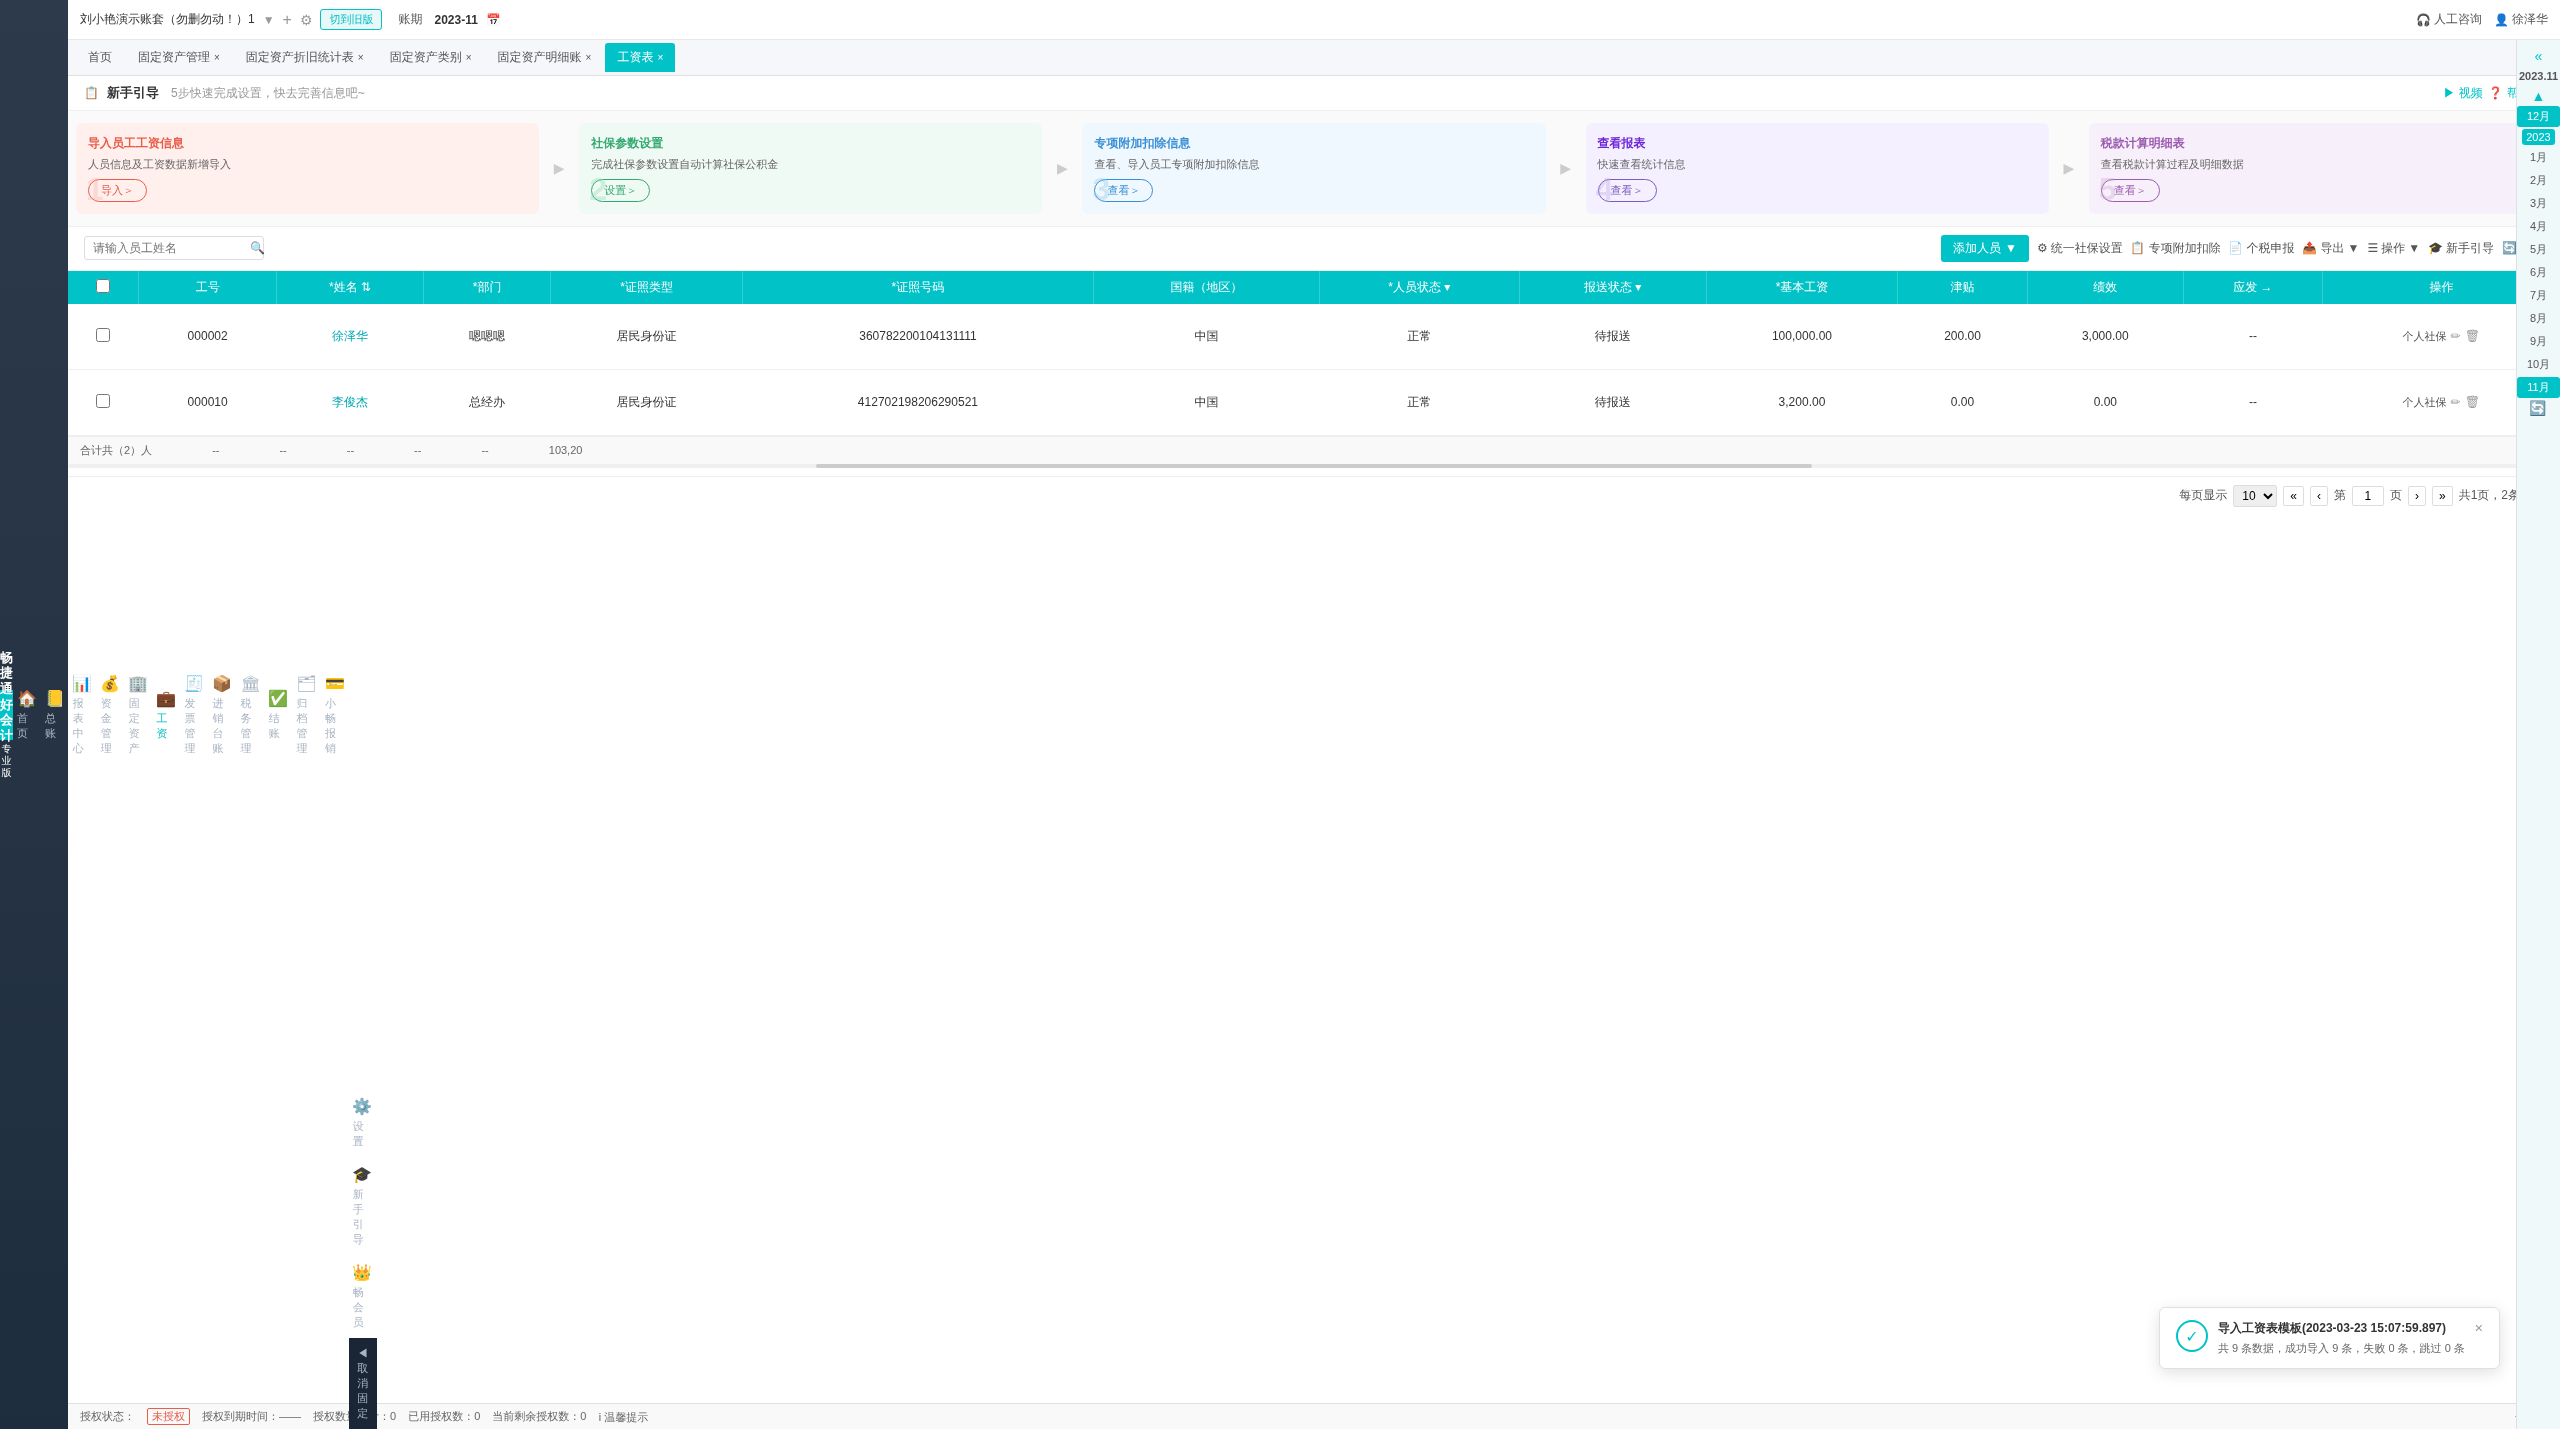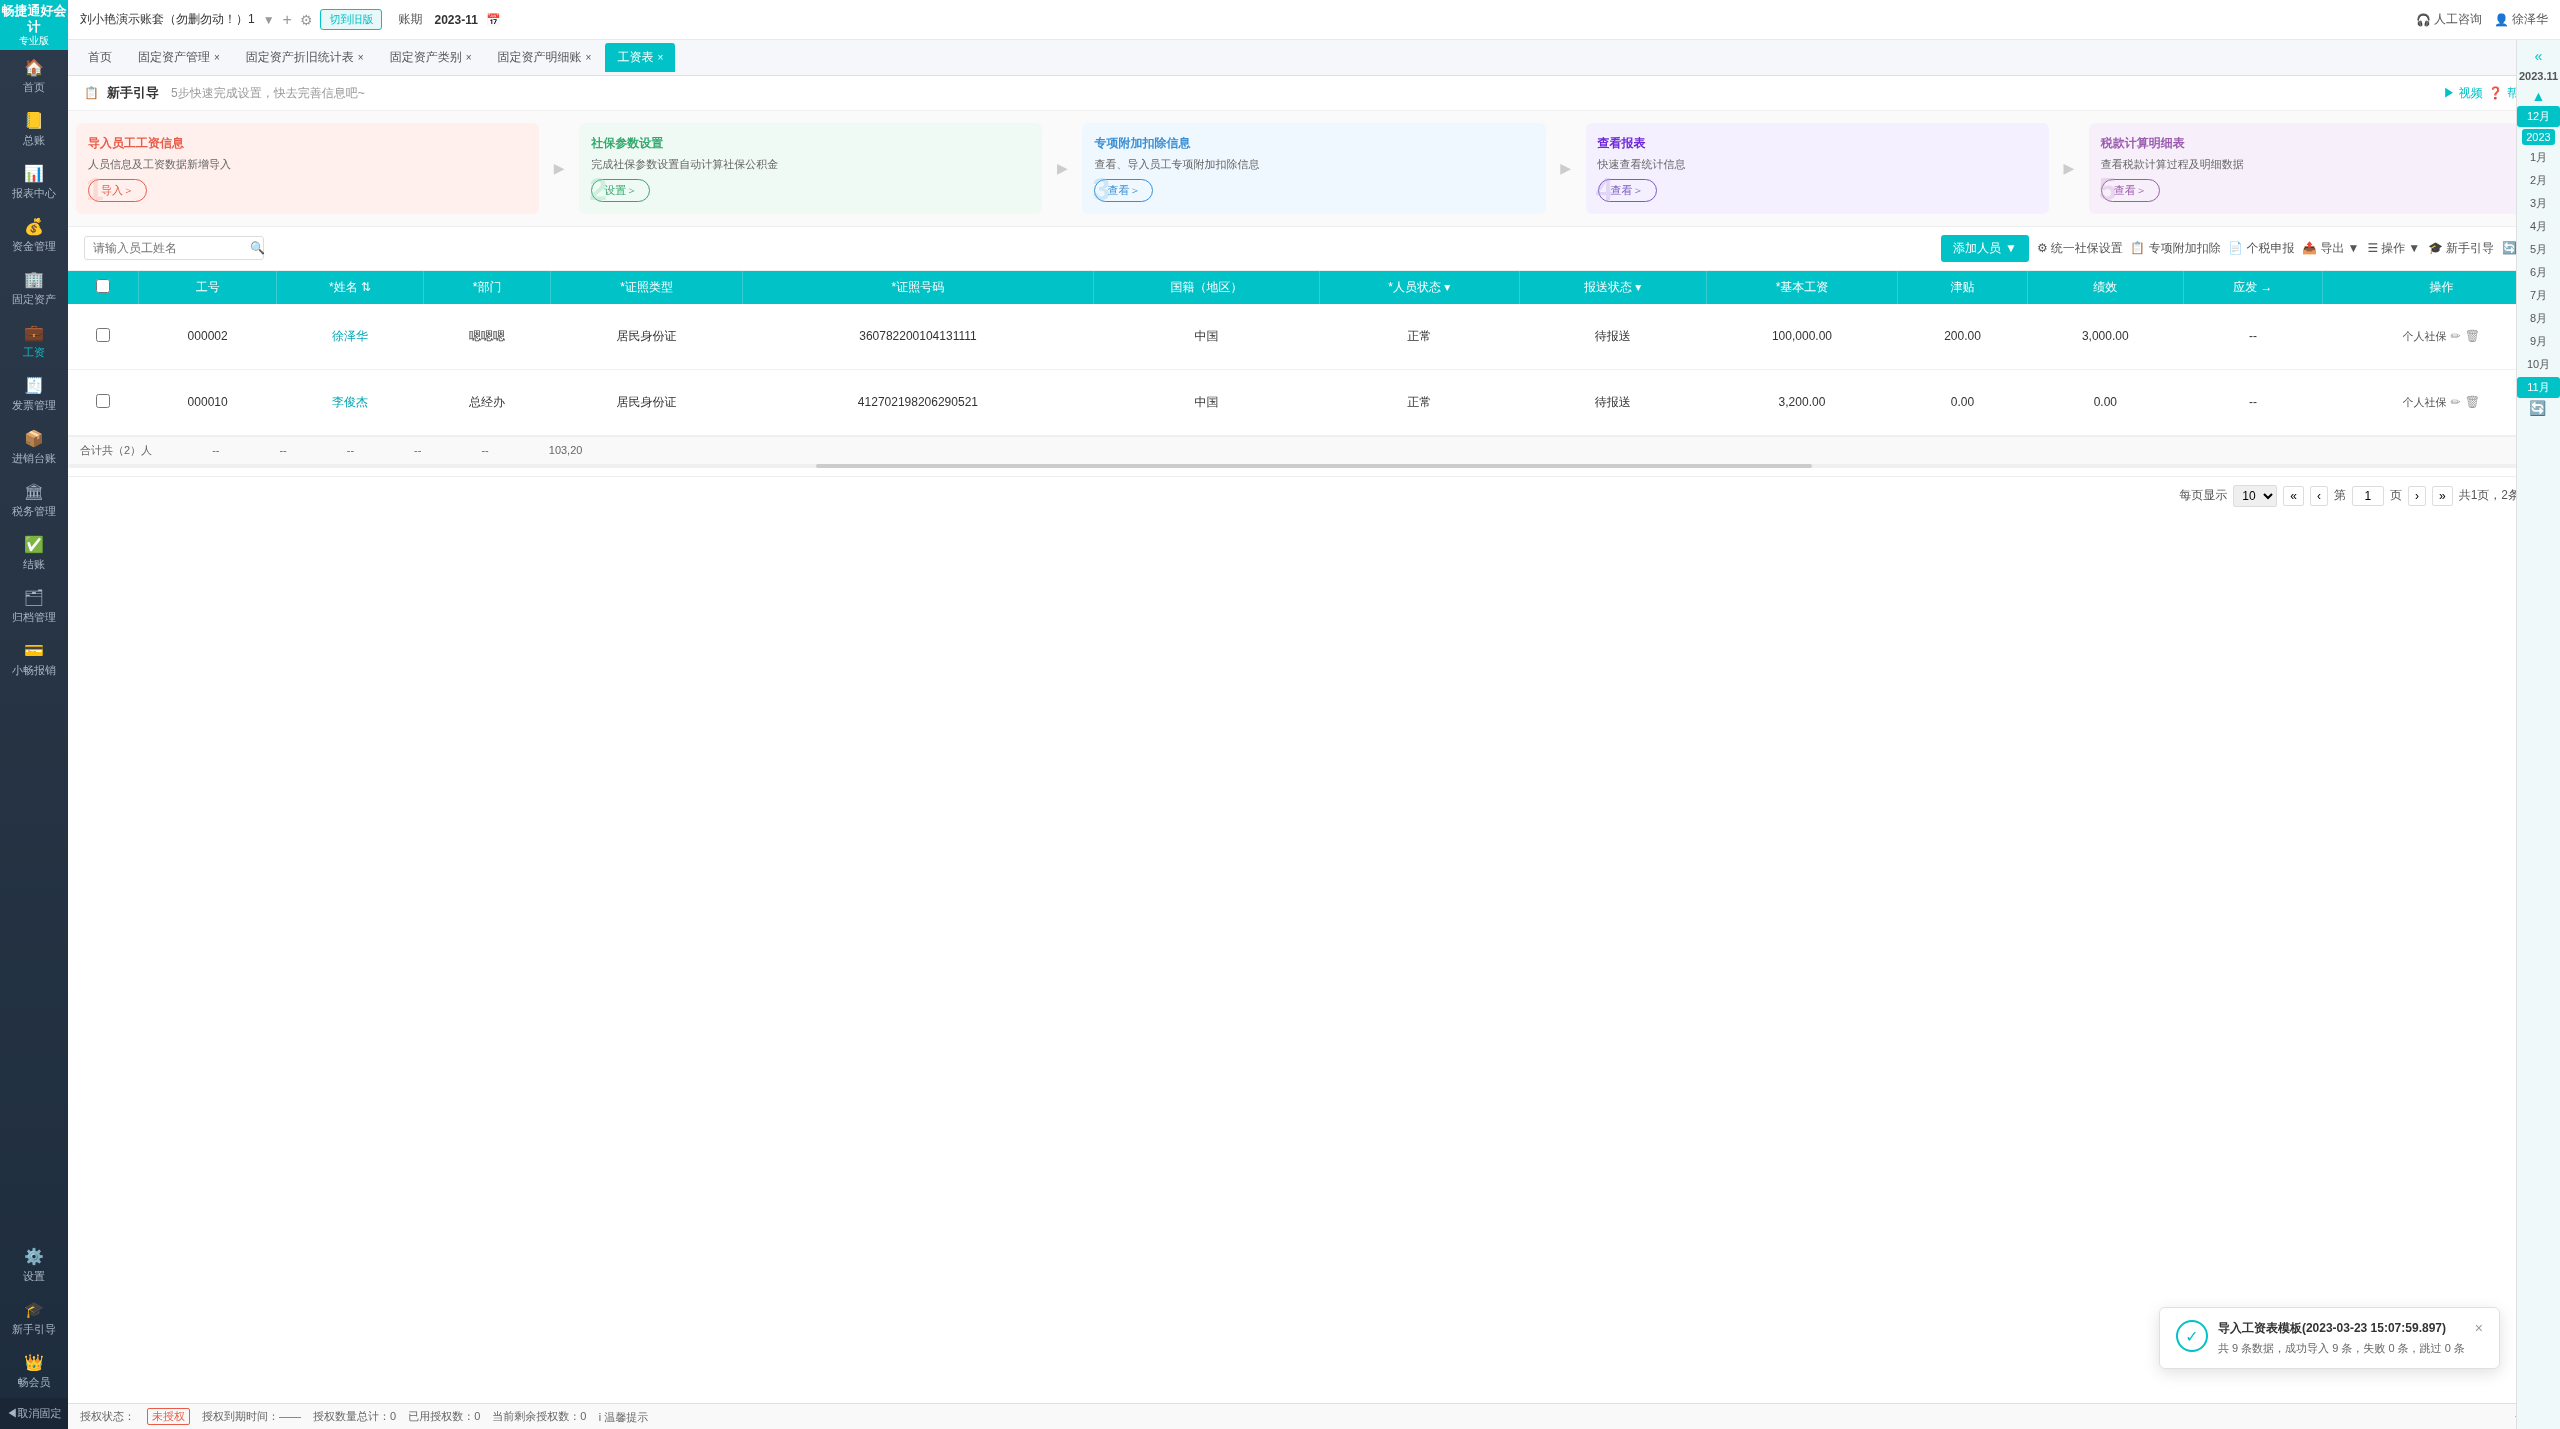--- a/index.html
+++ b/index.html
@@ -2,21 +2,21 @@
 <html><head>
   <meta charset="utf-8">
   <style>
     * { box-sizing: border-box; margin: 0; padding: 0; font-family: 'Microsoft YaHei', Arial, sans-serif; }
     body { width: 1280px; height: 714px; overflow: hidden; background: #f0f2f5; font-size: 12px; }
     
     
     .sidebar {
       position: fixed; left: 0; top: 0; width: 68px; height: 100%;
       background: linear-gradient(180deg, #2d3a4b 0%, #1e2d3d 100%);
-      display: flex; flex-direction: column; align-items: center;
+      display: flex; flex-direction: row; align-items: center;
       z-index: 100; color: #fff;
     }
     .sidebar-logo {
       width: 68px; height: 50px; background: #00c2c7;
       display: flex; align-items: center; justify-content: center;
       font-size: 10px; color: #fff; text-align: center; line-height: 1.2;
     }
     .sidebar-item {
       width: 100%; padding: 8px 4px; display: flex; flex-direction: column;
       align-items: center; cursor: pointer; color: #a8b5c2; font-size: 11px;

